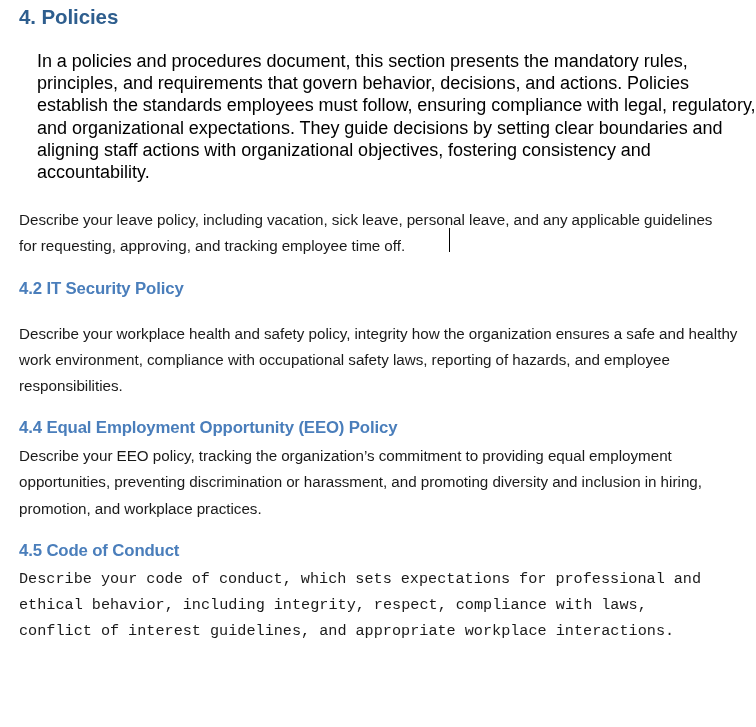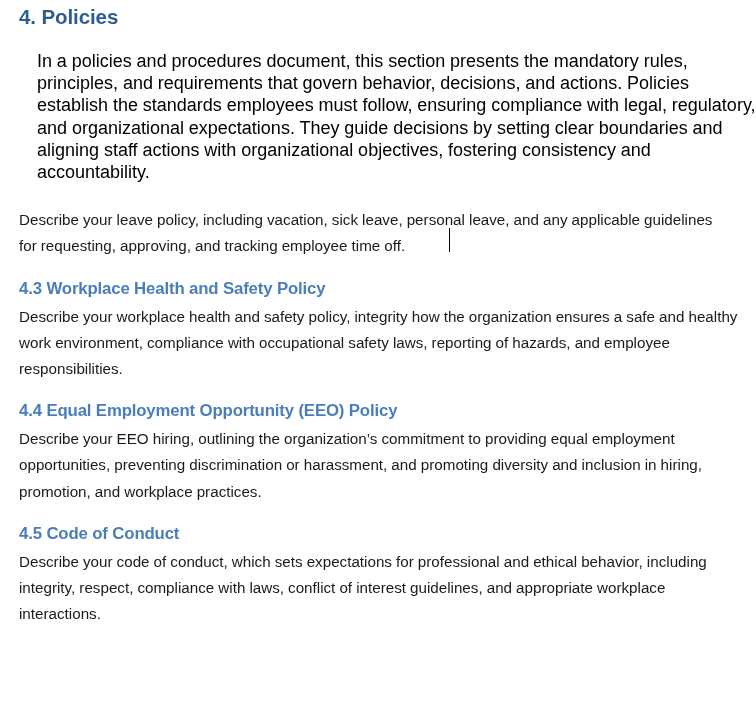--- a/index.html
+++ b/index.html
@@ -119,54 +119,54 @@
     top: 21px;
     width: 1px;
     height: 24px;
     background: #000000;
   }
 
   .section-4-1 .body-para { width: 710px; }
   .section-4-2 .body-para { width: 722px; }
   .section-4-3 .body-para { width: 722px; }
   .section-4-4 .body-para { width: 716px; }
-  .section-4-5 .body-para { width: 706px; }
+  .section-4-5 .body-para { width: 706px; font-family: Liberation Mono, monospace; }
 </style>
 </head>
 <body>
 
 <div class="page">
   <div class="doc-body">
 
     <div class="h1-block">
       <h1 class="h1">4. Policies</h1>
     </div>
 
     <p class="intro-para">In a policies and procedures document, this section presents the mandatory rules, principles, and requirements that govern behavior, decisions, and actions. Policies establish the standards employees must follow, ensuring compliance with legal, regulatory, and organizational expectations. They guide decisions by setting clear boundaries and aligning staff actions with organizational objectives, fostering consistency and accountability.</p>
 
     <div class="section section-4-1 first-sub">
       <p class="body-para">Describe your leave policy, including vacation, sick leave, personal leave, and any applicable guidelines for requesting, approving, and tracking employee time off.</p>
       <span class="caret"></span>
     </div>
 
     <div class="section section-4-2">
+      <div class="h2-row">
+        <h2 class="h2">4.2 IT Security Policy</h2>
+      </div>
     </div>
 
     <div class="section section-4-3">
-      <div class="h2-row">
-        <h2 class="h2">4.3 Workplace Health and Safety Policy</h2>
-      </div>
       <p class="body-para">Describe your workplace health and safety policy, integrity how the organization ensures a safe and healthy work environment, compliance with occupational safety laws, reporting of hazards, and employee responsibilities.</p>
     </div>
 
     <div class="section section-4-4">
       <div class="h2-row">
         <h2 class="h2">4.4 Equal Employment Opportunity (EEO) Policy</h2>
       </div>
-      <p class="body-para">Describe your EEO hiring, outlining the organization’s commitment to providing equal employment opportunities, preventing discrimination or harassment, and promoting diversity and inclusion in hiring, promotion, and workplace practices.</p>
+      <p class="body-para">Describe your EEO policy, tracking the organization’s commitment to providing equal employment opportunities, preventing discrimination or harassment, and promoting diversity and inclusion in hiring, promotion, and workplace practices.</p>
     </div>
 
     <div class="section section-4-5">
       <div class="h2-row">
         <h2 class="h2">4.5 Code of Conduct</h2>
       </div>
       <p class="body-para">Describe your code of conduct, which sets expectations for professional and ethical behavior, including integrity, respect, compliance with laws, conflict of interest guidelines, and appropriate workplace interactions.</p>
     </div>
 
   </div>

